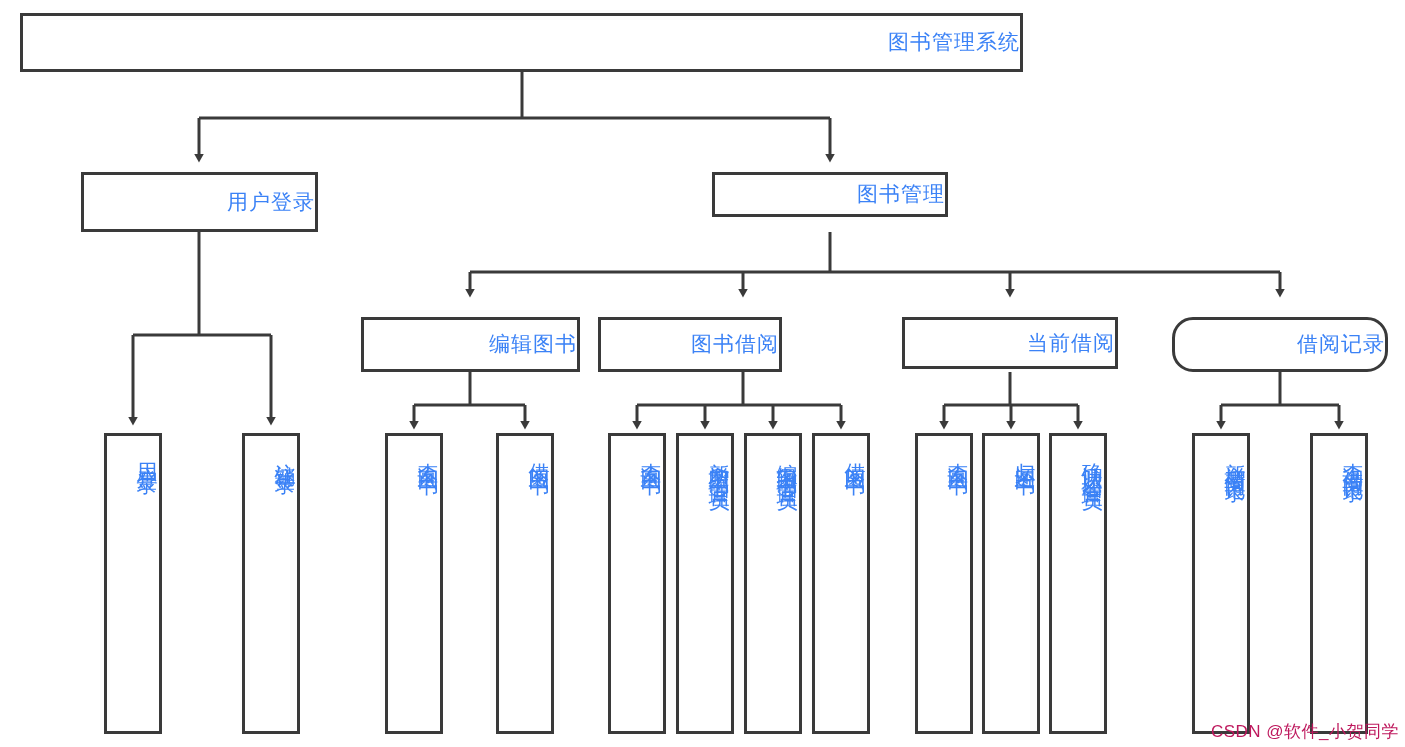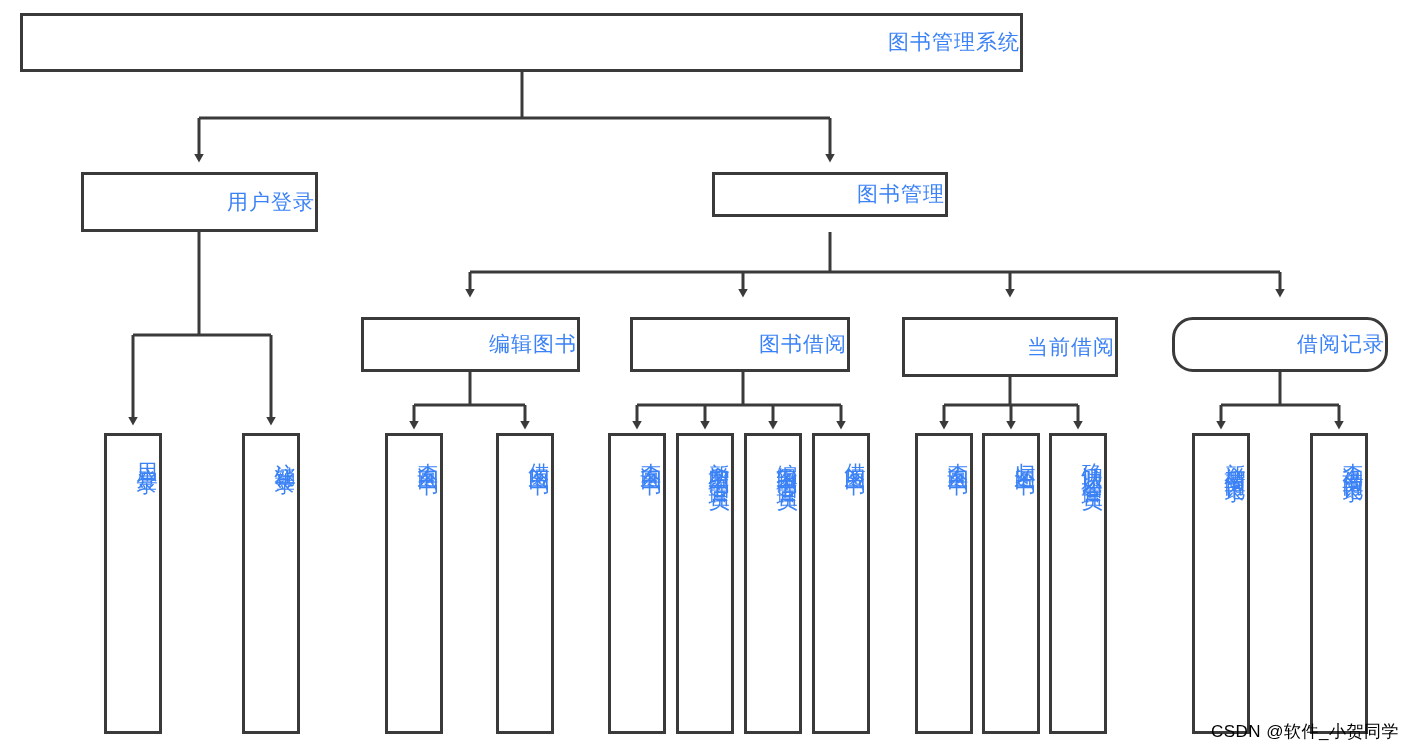--- a/index.html
+++ b/index.html
@@ -40,21 +40,21 @@
     line-height:1.15;
     letter-spacing:4px;
     white-space:normal;
     text-align:left;
   }
 
   .watermark{
     position:absolute;
     right:6px;bottom:4px;
     font-size:17px;
-    color:#000000;
+    color:#be185d;
     letter-spacing:.5px;
     white-space:nowrap;
     pointer-events:none;
   }
 </style>
 </head>
 <body>
 
 <div id="canvas">
 
@@ -117,24 +117,24 @@
   <div class="node" style="left:81px;top:172px;width:237px;height:60px;">
     <span class="lbl">用户登录</span>
   </div>
   <div class="node" style="left:712px;top:172px;width:236px;height:45px;">
     <span class="lbl">图书管理</span>
   </div>
 
   <div class="node" style="left:361px;top:317px;width:219px;height:55px;">
     <span class="lbl">编辑图书</span>
   </div>
-  <div class="node" style="left:630px;top:317px;width:220px;height:55px;">
+  <div class="node" style="left:598px;top:317px;width:184px;height:55px;">
     <span class="lbl">图书借阅</span>
   </div>
-  <div class="node" style="left:902px;top:317px;width:216px;height:60px;">
+  <div class="node" style="left:902px;top:317px;width:216px;height:52px;">
     <span class="lbl">当前借阅</span>
   </div>
   <div class="node" style="left:1172px;top:317px;width:216px;height:55px;border-radius:21px;">
     <span class="lbl">借阅记录</span>
   </div>
 
   <div class="node vert" style="left:104px;top:433px;width:58px;height:301px;">
     <span class="lbl">用户登录</span>
   </div>
   <div class="node vert" style="left:242px;top:433px;width:58px;height:301px;">

